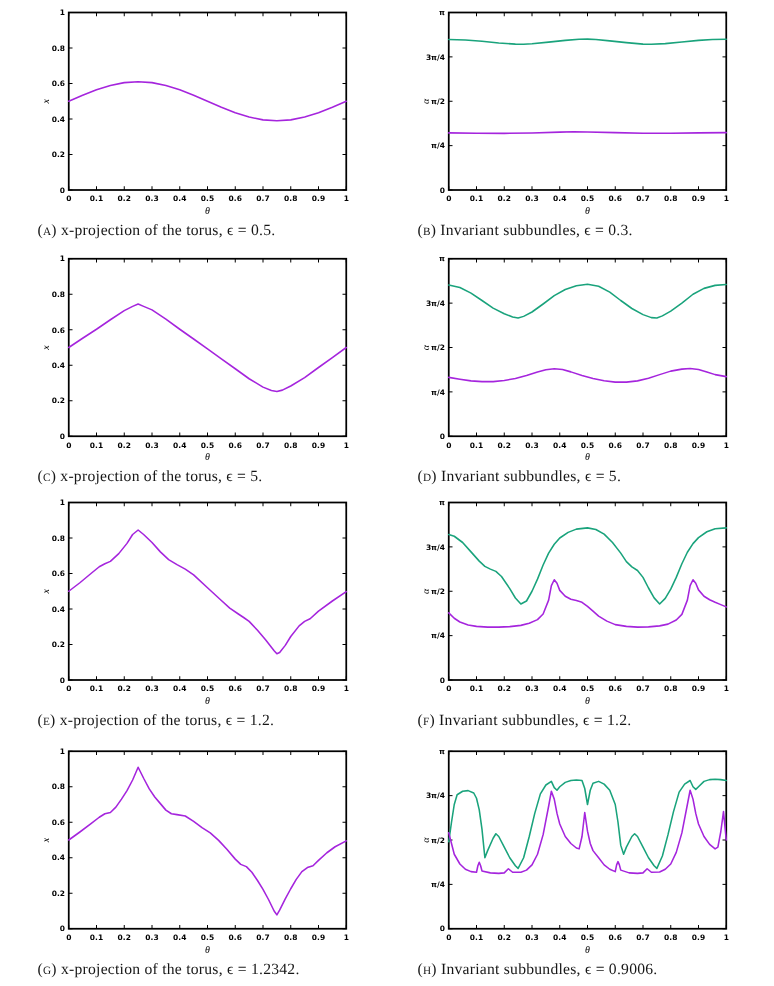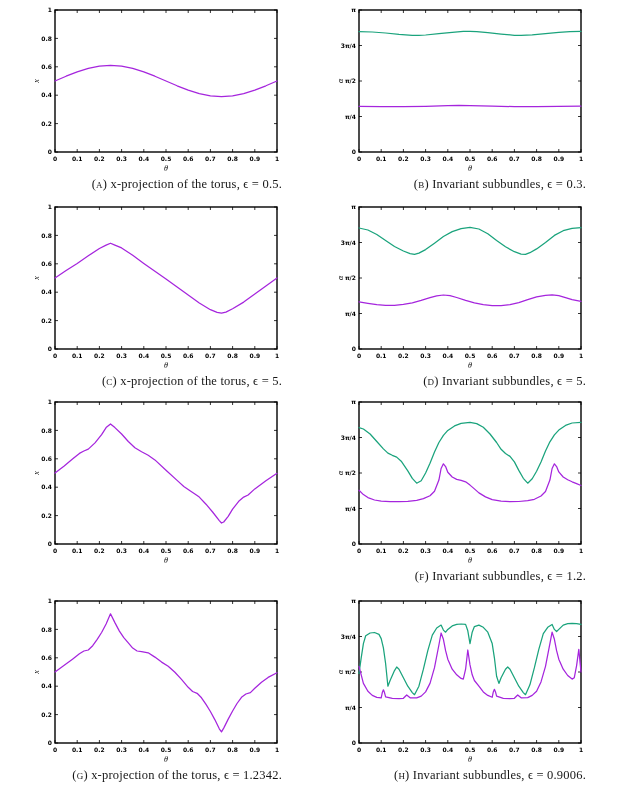--- a/index.html
+++ b/index.html
@@ -6,21 +6,21 @@
   .page{position:relative;width:619px;height:789px;background:#ffffff;overflow:hidden;
         font-family:"Liberation Serif",serif;}
   figure.panel{position:absolute;margin:0;padding:0;width:252px;}
   #pA{left:30px;top:4px}   #pB{left:334px;top:4px}
   #pC{left:30px;top:201px} #pD{left:334px;top:201px}
   #pE{left:30px;top:396px} #pF{left:334px;top:396px}
   #pG{left:30px;top:595px} #pH{left:334px;top:595px}
   svg.plot{display:block;}
   .tick{font:700 6px "DejaVu Sans",sans-serif;fill:#000;}
   .axl{font:italic 8px "Liberation Serif",serif;fill:#000;}
-  figcaption.caption{margin-top:3px;text-align:right;font-size:12.5px;color:#161616;
+  figcaption.caption{margin-top:3px;text-align:left;font-size:12.5px;color:#161616;
         white-space:nowrap;letter-spacing:.2px;}
   .cl{font-variant:small-caps;}
 </style>
 </head>
 <body>
 
 <div class="page">
 
   <figure class="panel" id="pA">
     <svg class="plot" viewBox="0 0 252 170" width="252" height="170">
@@ -313,20 +313,21 @@
         <line x1="25" y1="34.39999999999999" x2="28" y2="34.39999999999999" stroke="#000" stroke-width="0.8"></line>
         <line x1="247" y1="34.39999999999999" x2="244" y2="34.39999999999999" stroke="#000" stroke-width="0.8"></line>
         <text x="22" y="36.599999999999994" text-anchor="end" class="tick">0.8</text>
         <line x1="25" y1="6" x2="28" y2="6" stroke="#000" stroke-width="0.8"></line>
         <line x1="247" y1="6" x2="244" y2="6" stroke="#000" stroke-width="0.8"></line>
         <text x="22" y="8.2" text-anchor="end" class="tick">1</text>
         <text x="136" y="167" text-anchor="middle" class="axl">θ</text>
         <text x="9" y="77" text-anchor="middle" class="axl" transform="rotate(-90 9 77)">x</text>
         <polyline points="25.0,77.0 33.9,70.2 42.8,62.8 49.4,57.4 53.9,55.0 58.3,53.1 65.0,46.9 71.6,38.7 76.1,31.6 80.5,28.0 84.9,31.6 91.6,38.0 98.3,45.5 104.9,51.7 111.6,55.7 118.2,59.3 124.9,63.9 136.0,74.2 147.1,84.4 153.8,90.5 160.4,95.0 164.9,98.0 169.3,101.1 176.0,108.2 182.6,116.0 189.3,124.6 191.5,127.0 193.7,126.0 198.2,120.3 202.6,113.2 209.3,104.7 213.7,101.1 218.1,99.0 224.8,92.9 235.9,84.8 247.0,77.3" fill="none" stroke="#a525dd" stroke-width="1.25" stroke-linejoin="round" stroke-linecap="round"></polyline>
       </svg>
+    <figcaption class="caption"><span class="cl">(<span>e</span>)</span> <span>x-projection of the torus, ϵ = 1.2.</span></figcaption>
   </figure>
 
   <figure class="panel" id="pF">
     <svg class="plot" viewBox="0 0 252 170" width="252" height="170">
         <rect x="25" y="6" width="222" height="142" fill="none" stroke="#000" stroke-width="1.4"></rect>
         <line x1="25" y1="148" x2="25" y2="145" stroke="#000" stroke-width="0.8"></line>
         <line x1="25" y1="6" x2="25" y2="9" stroke="#000" stroke-width="0.8"></line>
         <text x="25" y="157" text-anchor="middle" class="tick">0</text>
         <line x1="47.2" y1="148" x2="47.2" y2="145" stroke="#000" stroke-width="0.8"></line>
         <line x1="47.2" y1="6" x2="47.2" y2="9" stroke="#000" stroke-width="0.8"></line>

